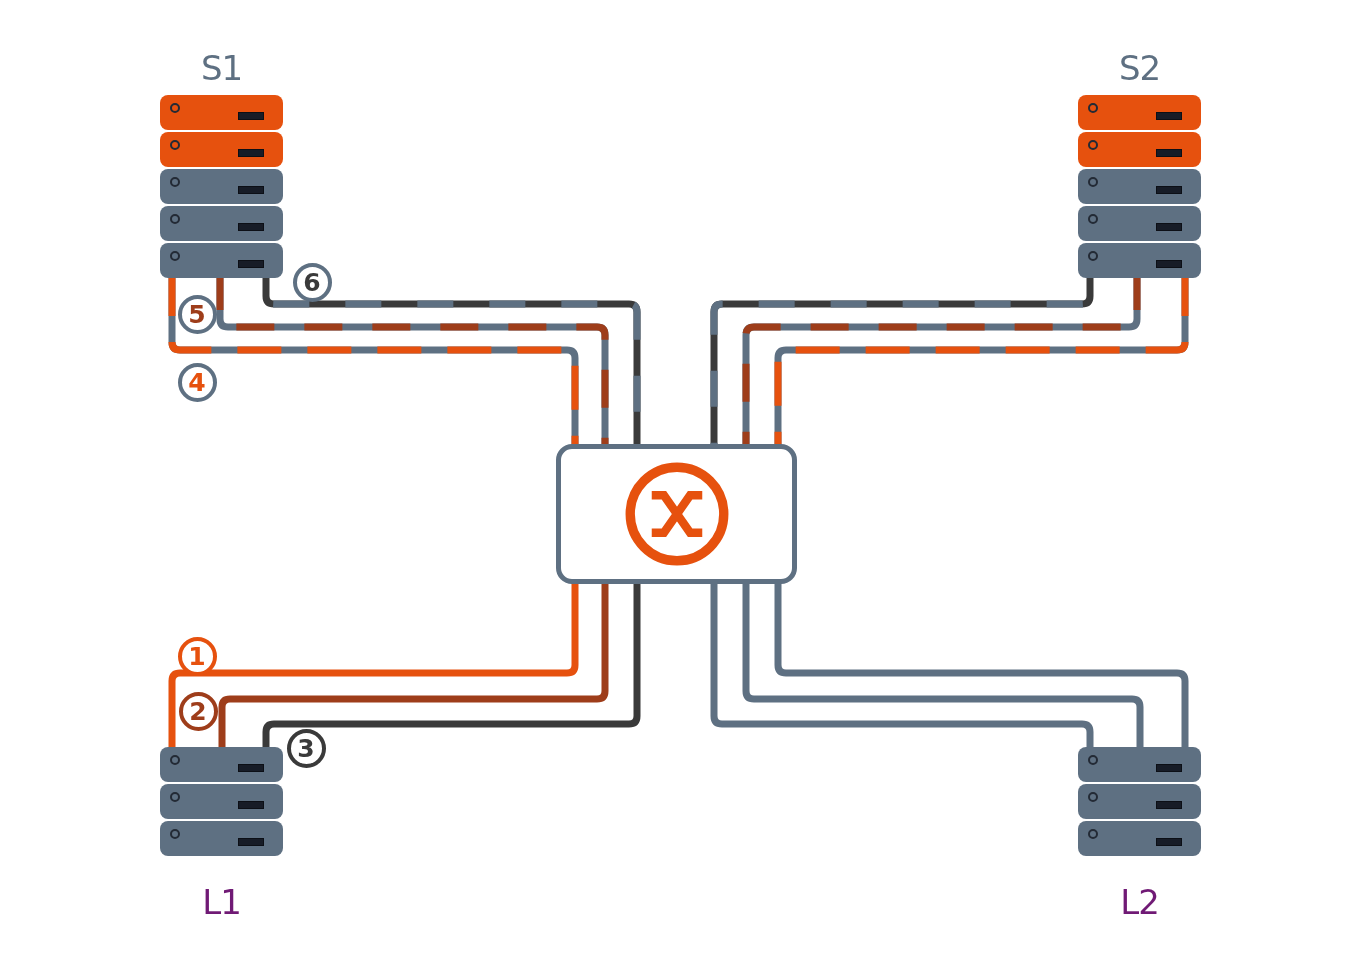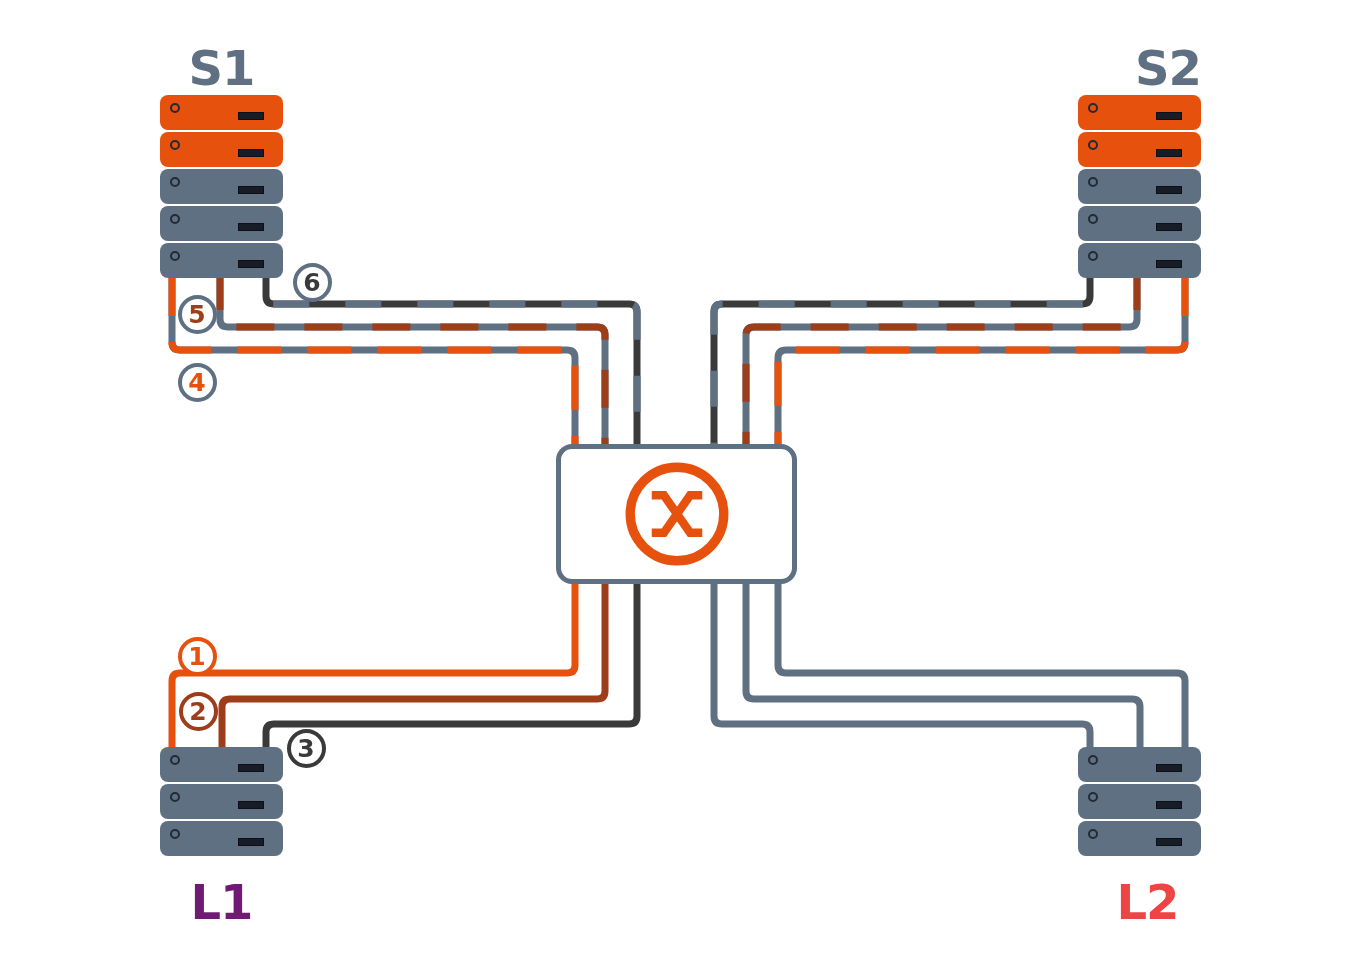--- a/index.html
+++ b/index.html
@@ -12,23 +12,24 @@
     font-family: "DejaVu Sans", "Liberation Sans", sans-serif;
   }
   svg.cables {
     position: absolute;
     left: 0; top: 0;
   }
   .stack { position: absolute; }
   .stack-label {
     position: absolute;
     text-align: center;
-    font-weight: bold;
-    font-size: 48px;
+    font-weight: normal;
+    font-size: 34px;
     letter-spacing: -1px;
+    margin-top: 8px;
   }
   .unit {
     position: absolute;
     border-radius: 8px;
   }
   .unit .led {
     position: absolute;
     left: 10px; top: 8px;
     width: 6px; height: 6px;
     border: 2px solid #232a35;
@@ -126,21 +127,21 @@
         <span class="bay"></span>
       </div>
       <div class="unit" style="left: 0px; top: 111px; width: 123px; height: 35px; background: rgb(94, 112, 130);">
         <span class="led"></span>
         <span class="bay"></span>
       </div>
       <div class="unit" style="left: 0px; top: 148px; width: 123px; height: 35px; background: rgb(94, 112, 130);">
         <span class="led"></span>
         <span class="bay"></span>
       </div>
-      <div class="stack-label" style="left: 0px; width: 123px; color: rgb(94, 112, 130); top: -55px; text-align: right;">S2</div>
+      <div class="stack-label" style="left: 0px; width: 123px; color: rgb(94, 112, 130); top: -55px;">S2</div>
     </div>
     <div class="stack" style="left: 160px; top: 747px; width: 123px;">
       <div class="unit" style="left: 0px; top: 0px; width: 123px; height: 35px; background: rgb(94, 112, 130);">
         <span class="led"></span>
         <span class="bay"></span>
       </div>
       <div class="unit" style="left: 0px; top: 37px; width: 123px; height: 35px; background: rgb(94, 112, 130);">
         <span class="led"></span>
         <span class="bay"></span>
       </div>
@@ -156,21 +157,21 @@
         <span class="bay"></span>
       </div>
       <div class="unit" style="left: 0px; top: 37px; width: 123px; height: 35px; background: rgb(94, 112, 130);">
         <span class="led"></span>
         <span class="bay"></span>
       </div>
       <div class="unit" style="left: 0px; top: 74px; width: 123px; height: 35px; background: rgb(94, 112, 130);">
         <span class="led"></span>
         <span class="bay"></span>
       </div>
-      <div class="stack-label" style="left: 8px; width: 123px; color: #ef4444; top: 127px;">L2</div>
+      <div class="stack-label" style="left: 0px; width: 123px; color: #701a75; top: 127px;">L2</div>
     </div>
     <div class="switch-box" style="left: 556px; top: 444px; width: 241px; height: 140px; border: 5px solid rgb(94, 112, 130);">
       <svg width="116" height="116" viewBox="-62 -62 124 124">
         <circle cx="0" cy="0" r="50" fill="none" stroke="#E6510E" stroke-width="10"></circle>
         <path d="M-27 -20 H-14 L14 20 H27" fill="none" stroke="#E6510E" stroke-width="9"></path>
         <path d="M27 -20 H14 L-14 20 H-27" fill="none" stroke="#E6510E" stroke-width="9"></path>
       </svg>
     </div>
     <div class="badge" style="left: 177.5px; top: 636.5px; border: 4px solid rgb(230, 81, 14); color: rgb(230, 81, 14);">1</div>
     <div class="badge" style="left: 178.5px; top: 691.5px; border: 4px solid rgb(158, 61, 26); color: rgb(158, 61, 26);">2</div>

